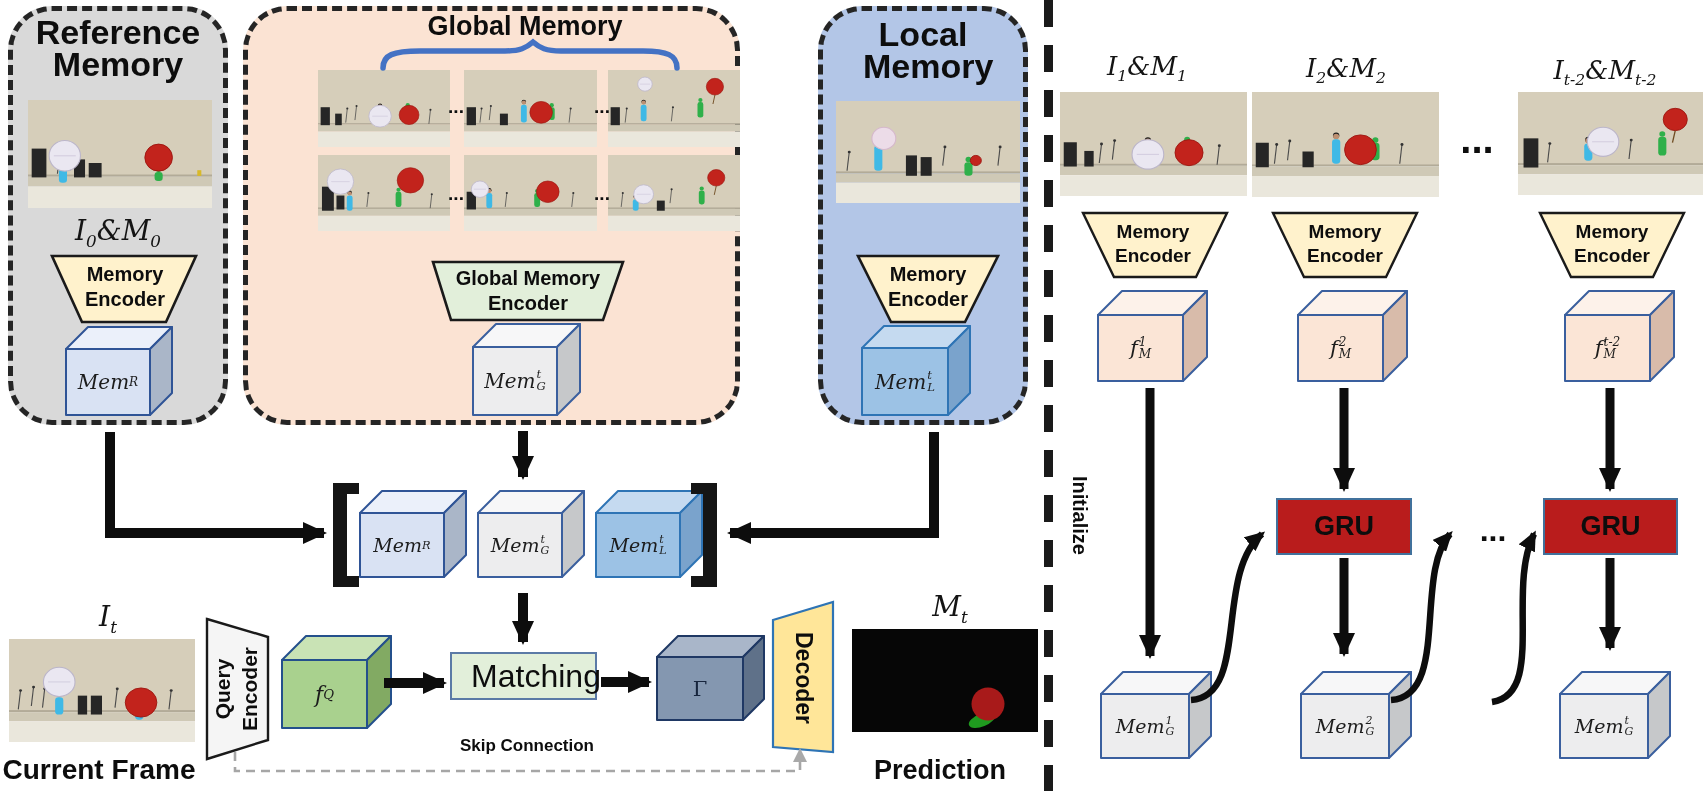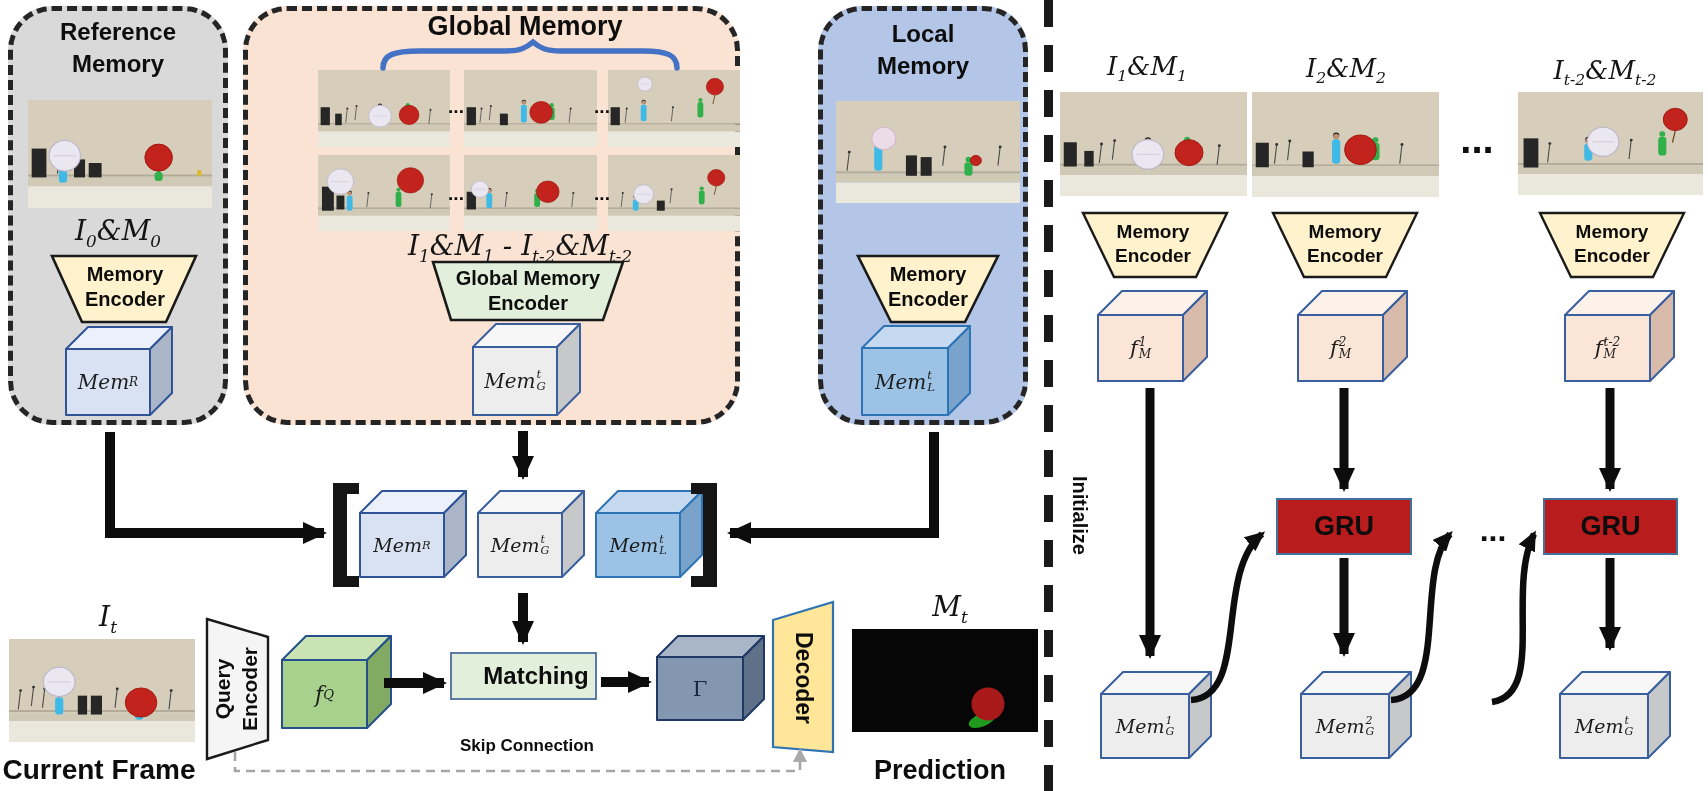--- a/index.html
+++ b/index.html
@@ -1,20 +1,20 @@
 <!DOCTYPE html>
 <html><head>
 <meta charset="utf-8">
 <style>
   html,body{margin:0;padding:0;background:#ffffff;}
   #canvas{position:relative;width:1708px;height:791px;background:#ffffff;overflow:hidden;
           font-family:"Liberation Sans",sans-serif;}
   .abs{position:absolute;box-sizing:border-box;}
   .panel{border:5px dashed #252525;border-radius:44px;}
-  .boxtitle{font-weight:700;font-size:24px;line-height:32px;text-align:center;color:#0d0d0d;}
+  .boxtitle{font-weight:700;font-size:34px;line-height:32px;text-align:center;color:#0d0d0d;}
   .io{font-family:"DejaVu Serif",serif;font-style:italic;font-size:28px;line-height:33px;
       text-align:center;color:#141414;white-space:nowrap;}
   .io sub,.cubelab sub{font-size:.6em;}
   .stk{display:inline-flex;flex-direction:column;align-items:flex-start;font-size:.58em;
        line-height:1.0;vertical-align:-.55em;margin-left:1px;}
   .cubelab{font-family:"DejaVu Serif",serif;font-style:italic;font-size:20px;color:#1c1c1c;
        display:flex;align-items:center;justify-content:center;text-align:center;}
   .upright{font-style:normal;color:#17253d;}
   .traplab{font-weight:700;font-size:20px;line-height:25px;text-align:center;color:#0d0d0d;
        display:flex;flex-direction:column;align-items:center;justify-content:center;}
@@ -23,21 +23,21 @@
   .dots{font-weight:700;color:#0d0d0d;text-align:center;}
   .scene{overflow:hidden;}
   .scene svg{display:block;width:100%;height:100%;}
   .vtext{writing-mode:vertical-rl;display:flex;align-items:center;justify-content:center;
        font-weight:700;color:#0d0d0d;}
   .bracket-l{border-left:14px solid #151515;border-top:11px solid #151515;border-bottom:11px solid #151515;}
   .bracket-r{border-right:14px solid #151515;border-top:11px solid #151515;border-bottom:11px solid #151515;}
   .gru{background:#b91c1c;border:2.5px solid #41719c;display:flex;align-items:center;justify-content:center;
        font-weight:700;font-size:27px;color:#0d0d0d;}
   .matching{background:#e2efda;border:2.5px solid #5b7aa6;display:flex;align-items:center;justify-content:center;
-       font-weight:700;font-size:24px;color:#0d0d0d;padding-left:25px;}
+       font-weight:400;font-size:32px;color:#0d0d0d;padding-left:25px;}
   .divider{background:repeating-linear-gradient(180deg,#1a1a1a 0 27px,transparent 27px 45px);}
   .pred{background:#060606;}
   svg.layer{position:absolute;left:0;top:0;overflow:visible;}
 </style>
 </head>
 <body>
 
 <div id="canvas">
 
   <div class="abs panel" style="left:8px;top:6px;width:220px;height:419px;background:#d9d9d9;"></div>
@@ -325,21 +325,20 @@
         <path d="M85,22.5 L83.5,29.5" stroke="#6e4a20" stroke-width="0.7" fill="none"></path>
       </svg>
     </div>
 
   <div class="abs dots" style="left:445px;top:96px;width:22px;height:26px;font-size:19px;">...</div>
   <div class="abs dots" style="left:591px;top:96px;width:22px;height:26px;font-size:19px;">...</div>
   <div class="abs dots" style="left:445px;top:183px;width:22px;height:26px;font-size:19px;">...</div>
   <div class="abs dots" style="left:591px;top:183px;width:22px;height:26px;font-size:19px;">...</div>
 
   <div class="abs io" style="left:20px;top:214px;width:196px;">I<sub>0</sub>&amp;M<sub>0</sub></div>
-  <div class="abs io" style="left:355px;top:229px;width:330px;">I<sub>1</sub>&amp;M<sub>1</sub> - I<sub>t-2</sub>&amp;M<sub>t-2</sub></div>
   <div class="abs io" style="left:62px;top:600px;width:92px;">I<sub>t</sub></div>
   <div class="abs io" style="left:904px;top:590px;width:92px;">M<sub>t</sub></div>
 
   <svg class="layer" width="1708" height="791">
     <polygon points="52,256 196,256 166,322 82,322" fill="#fff2cc" stroke="#1a1a1a" stroke-width="2.6"></polygon>
     <polygon points="433,262 623,262 603,320 451,320" fill="#e2efda" stroke="#1a1a1a" stroke-width="2.6"></polygon>
     <polygon points="858,256 998,256 965,322 891,322" fill="#fff2cc" stroke="#1a1a1a" stroke-width="2.6"></polygon>
     <polygon points="207,619 268,637 268,740 207,759" fill="#f5f5f5" stroke="#1a1a1a" stroke-width="2.4"></polygon>
     <polygon points="773,620 833,602 833,752 773,747" fill="#ffe699" stroke="#2e74b5" stroke-width="2.2"></polygon>
     <polygon points="1083,213 1227,213 1196,277 1114,277" fill="#fff2cc" stroke="#1a1a1a" stroke-width="2.4"></polygon>

